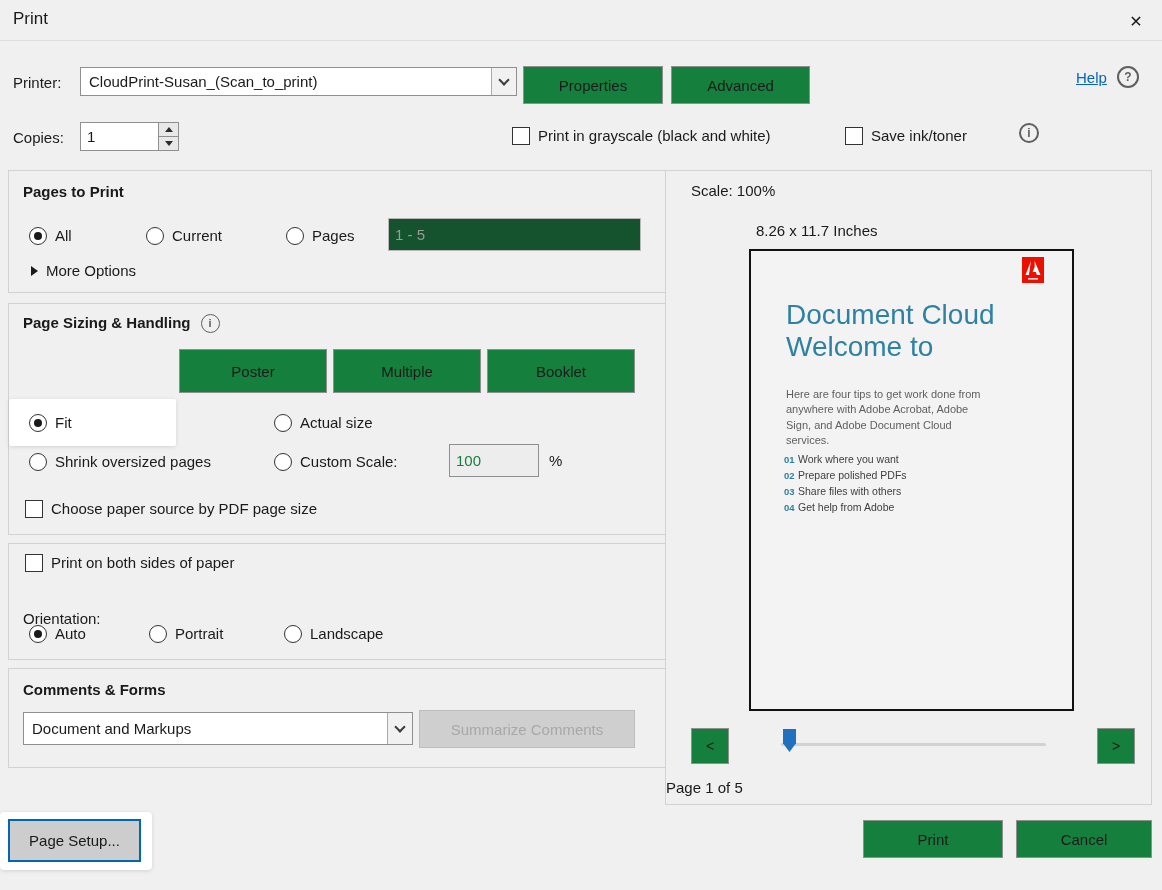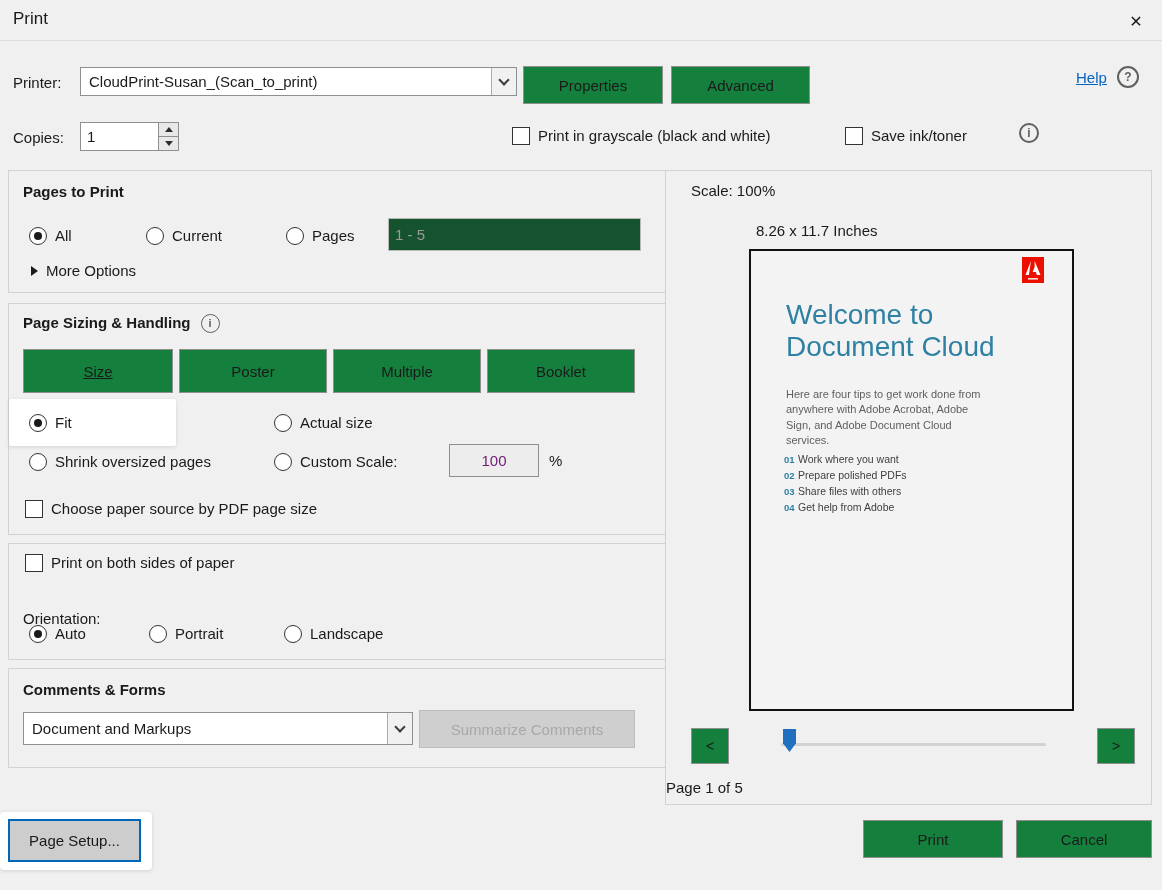--- a/index.html
+++ b/index.html
@@ -21,21 +21,21 @@
 
   
   .btn { position:absolute; background:#15803d; border:1px solid #8f8f8f; display:flex; align-items:center; justify-content:center; font-size:15px; color:#1a1a1a; }
   .btn.disabled { color:#a8a8a8; border-color:#bdbdbd; background:#cfcfcf; }
   .combo { position:absolute; background:#ffffff; border:1px solid #8f8f8f; display:flex; align-items:stretch; }
   .combo-text { flex:1; display:flex; align-items:center; padding:0 8px; white-space:nowrap; overflow:hidden; font-size:15px; }
   .combo-btn { width:25px; border-left:1px solid #ababab; background:#f1f1f1; display:flex; align-items:center; justify-content:center; }
   .chev { width:8px; height:8px; border-right:2px solid #3c3c3c; border-bottom:2px solid #3c3c3c; transform:rotate(45deg); margin-top:-4px; }
   input.txt { position:absolute; border:1px solid #8f8f8f; background:#fff; font:inherit; font-size:15px; color:#1a1a1a; padding:0 6px; }
   input.txt.dim { color:#9a9a9a; border-color:#b8b8b8; background:#14532d; }
-  input.txt.dim2 { color:#701a75; border-color:#8f8f8f; background:#ededed;text-align:center; }
+  input.txt.dim2 { color:#15803d; border-color:#8f8f8f; background:#ededed; }
 
   .radio { width:18px; height:18px; border:1px solid #333; border-radius:50%; background:#fff; position:relative; flex:none; }
   .radio.sel::after { content:""; position:absolute; inset:4px; border-radius:50%; background:#1a1a1a; }
   .cb { width:18px; height:18px; border:1px solid #333; background:#fff; flex:none; }
 
   .spinner { position:absolute; width:20px; display:flex; flex-direction:column; border:1px solid #8f8f8f; border-left:none; background:#e8e8e8; }
   .spin-btn { flex:1; display:flex; align-items:center; justify-content:center; }
   .spin-btn + .spin-btn { border-top:1px solid #8f8f8f; }
   .tri-up { width:0; height:0; border-left:4px solid transparent; border-right:4px solid transparent; border-bottom:5px solid #2c2c2c; }
   .tri-down { width:0; height:0; border-left:4px solid transparent; border-right:4px solid transparent; border-top:5px solid #2c2c2c; }
@@ -128,23 +128,20 @@
       <span class="tri-right"></span>
       <span class="lbl">More Options</span>
     </div>
   </div>
 
   <div class="section" style="top:303px;height:232px">
     <div class="row" style="left:14px;top:10px;gap:10px">
       <span class="lbl" style="font-weight:bold">Page Sizing &amp; Handling</span>
       <span class="icirc" style="width:19px;height:19px;border-width:1.5px;font-size:11px">i</span>
     </div>
-    <button class="btn seg-btn selected" style="left:14px;top:45px;width:150px;height:44px">
-        <span class="seg-lbl">Size</span>
-      </button>
     <button class="btn seg-btn" style="left:170px;top:45px;width:148px;height:44px">
         <span class="seg-lbl">Poster</span>
       </button>
     <button class="btn seg-btn" style="left:324px;top:45px;width:148px;height:44px">
         <span class="seg-lbl">Multiple</span>
       </button>
     <button class="btn seg-btn" style="left:478px;top:45px;width:148px;height:44px">
         <span class="seg-lbl">Booklet</span>
       </button>
 
@@ -209,22 +206,22 @@
     <span class="abs lbl" style="left:90px;top:51px">8.26 x 11.7 Inches</span>
 
     <div class="doc-page">
       <svg class="adobe-logo" viewBox="0 0 22 26">
         <rect width="22" height="26" fill="#eb1000"></rect>
         <path d="M8.9 4 L3.5 18 h3.4 z" fill="#ffffff"></path>
         <path d="M12.6 4 L18.5 18 h-3.6 l-1.1-3 h-3.1 l2-5.4 z" fill="#ffffff"></path>
         <rect x="6" y="21" width="10" height="1.6" fill="#ffffff" opacity="0.85"></rect>
       </svg>
       <div class="doc-title">
+        <div>Document Cloud</div>
         <div>Welcome to</div>
-        <div>Document Cloud</div>
       </div>
       <div class="doc-body">Here are four tips to get work done from anywhere with Adobe Acrobat, Adobe Sign, and Adobe Document Cloud services.</div>
       <div class="tips">
         <div class="tip">
           <span class="tip-num">01</span>
           <span class="tip-text">Work where you want</span>
         </div>
         <div class="tip">
           <span class="tip-num">02</span>
           <span class="tip-text">Prepare polished PDFs</span>

